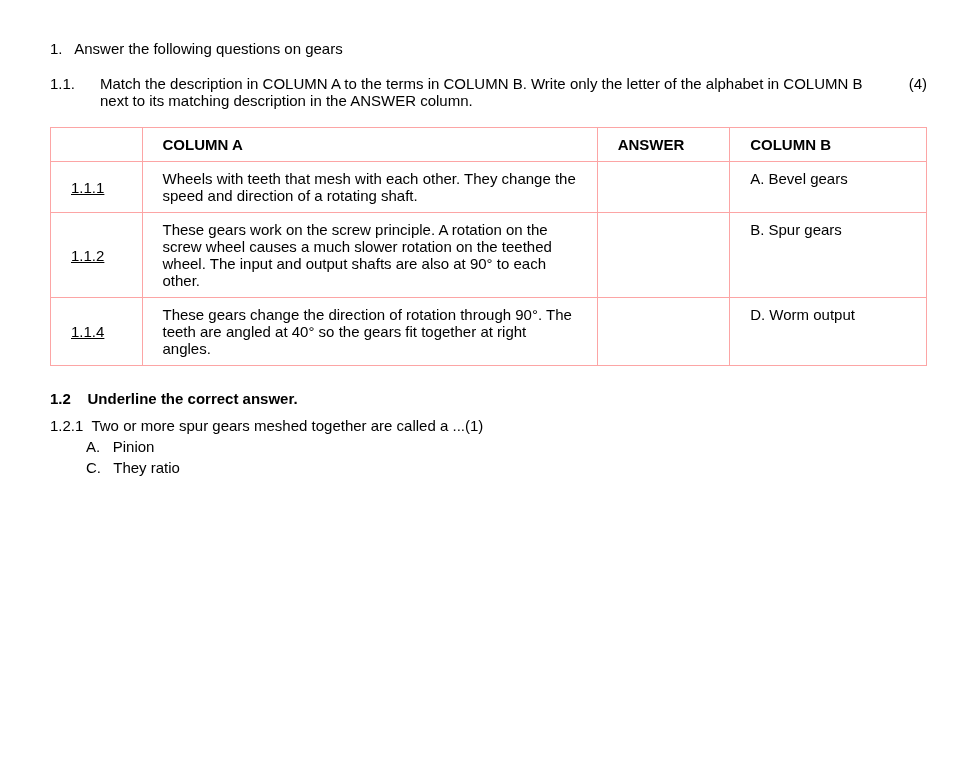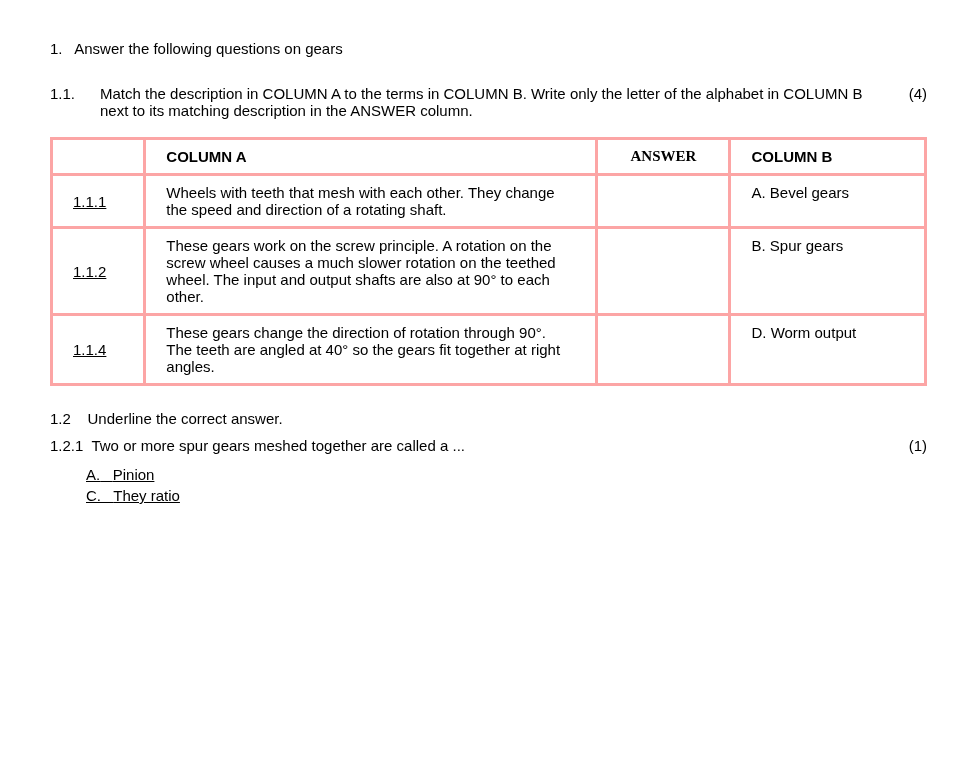--- a/index.html
+++ b/index.html
@@ -9,21 +9,21 @@
     }
     body {
       background: #ffffff;
       font-family: Arial, sans-serif;
       font-size: 15px;
       color: #000000;
       padding: 40px 50px;
       max-width: 977px;
     }
     .question-header {
-      margin-bottom: 28px;
+      margin-bottom: 18px;
     }
     .q-sub {
       display: flex;
       margin-bottom: 18px;
     }
     .q-sub-num {
       min-width: 50px;
     }
     .q-sub-text {
       flex: 1;
@@ -31,59 +31,57 @@
     .q-sub-marks {
       min-width: 50px;
       text-align: right;
     }
     table {
       width: 100%;
       border-collapse: collapse;
       margin-bottom: 24px;
     }
     table td, table th {
-      border: 3px solid #fca5a5;
+      border: 1px solid #fca5a5;
       padding: 8px 20px;
       vertical-align: top;
     }
     .col-num {
       width: 55px;
       vertical-align: middle;
       text-decoration: underline;
     }
     .col-a {
       width: 370px;
     }
     .col-answer {
       width: 80px;
-      text-align: center;
       vertical-align: middle;
-      font-family: Liberation Serif, serif;
     }
     .col-b {
       width: 160px;
     }
     .header-row td {
       font-weight: bold;
       background: #fff;
     }
     .underline-section {
       margin-bottom: 12px;
     }
     .q12-header {
       margin-bottom: 10px;
+      font-weight: bold;
     }
     .q121-row {
       display: flex;
-      justify-content: space-between;
-      margin-bottom: 12px;
+      justify-content: flex-start;
+      margin-bottom: 4px;
     }
     .options {
       margin-left: 20px;
-      text-decoration: underline;
     }
     .option-item {
       margin-bottom: 4px;
       margin-left: 16px;
     }
   </style>
 </head>
 <body>
 
 <div class="question-header">

